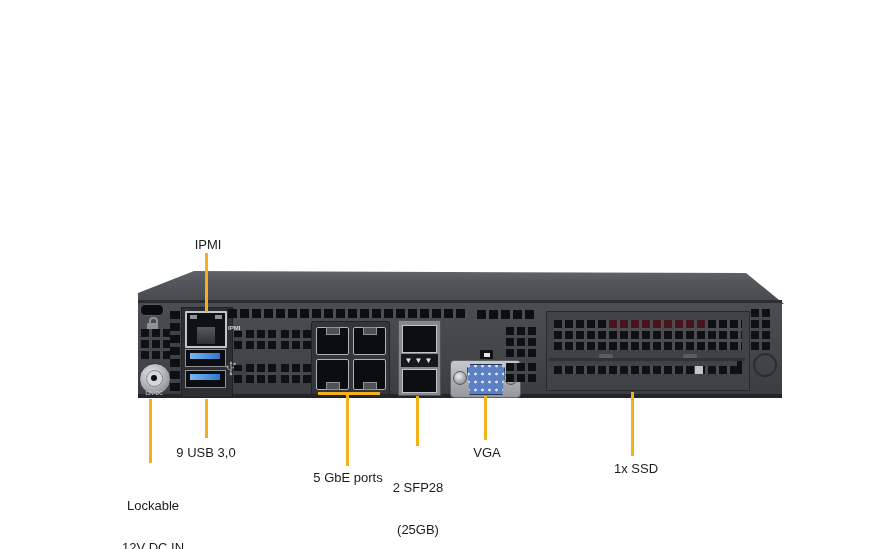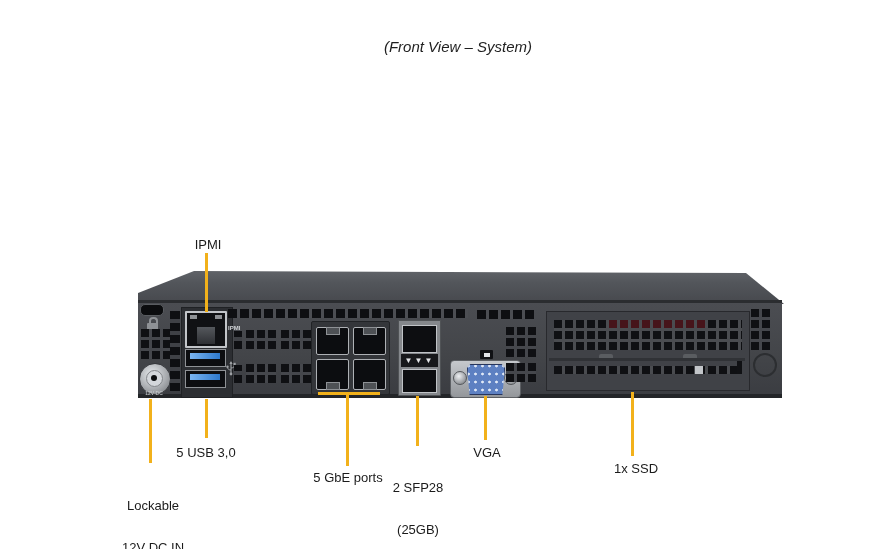--- a/index.html
+++ b/index.html
@@ -76,21 +76,20 @@
   .seam-tab{background:#5a5d61;border-radius:2px 2px 0 0;}
   .light-square{background:#c2c5c9;}
   .dark-slot{background:#101114;}
   .circle-cutout{border:2px solid #2c2e31;border-radius:50%;}
 </style>
 </head>
 <body>
 
 <div id="stage">
 
-  <div class="abs title" style="left:458px;top:38px;">(Front View – System)</div>
 
   <div class="abs lid" style="left:136px;top:268px;width:648px;height:36px;"></div>
   <div class="abs face" style="left:138px;top:303px;width:644px;height:95px;"></div>
   <div class="abs face-edge-top" style="left:138px;top:300px;width:644px;height:3px;"></div>
   <div class="abs face-strip-bottom" style="left:138px;top:394px;width:644px;height:4px;"></div>
 
   <div class="abs lock-slot" style="left:140px;top:304px;width:22px;height:10px;"></div>
   <div class="abs lock-shackle" style="left:149px;top:317px;width:5px;height:5px;"></div>
   <div class="abs lock-body" style="left:147px;top:323px;width:11px;height:7px;"></div>
 
@@ -186,21 +185,21 @@
   <div class="abs callout-line" style="left:205px;top:253px;width:3px;height:59px;"></div>
   <div class="abs callout-line" style="left:149px;top:399px;width:3px;height:64px;"></div>
   <div class="abs callout-line" style="left:205px;top:399px;width:3px;height:39px;"></div>
   <div class="abs callout-line" style="left:318px;top:392px;width:62px;height:3px;"></div>
   <div class="abs callout-line" style="left:346px;top:392px;width:3px;height:74px;"></div>
   <div class="abs callout-line" style="left:416px;top:396px;width:3px;height:50px;"></div>
   <div class="abs callout-line" style="left:484px;top:396px;width:3px;height:44px;"></div>
   <div class="abs callout-line" style="left:631px;top:392px;width:3px;height:64px;"></div>
 
   <div class="abs callout-label" style="left:208px;top:238px;">IPMI</div>
-  <div class="abs callout-label" style="left:206px;top:446px;">5 USB 3,0</div>
+  <div class="abs callout-label" style="left:206px;top:446px;">9 USB 3,0</div>
   <div class="abs callout-label" style="left:153px;top:471px;">
     <div>Lockable</div>
     <div>12V DC IN</div>
   </div>
   <div class="abs callout-label" style="left:348px;top:471px;">5 GbE ports</div>
   <div class="abs callout-label" style="left:418px;top:453px;">
     <div>2 SFP28</div>
     <div>(25GB)</div>
   </div>
   <div class="abs callout-label" style="left:487px;top:446px;">VGA</div>

